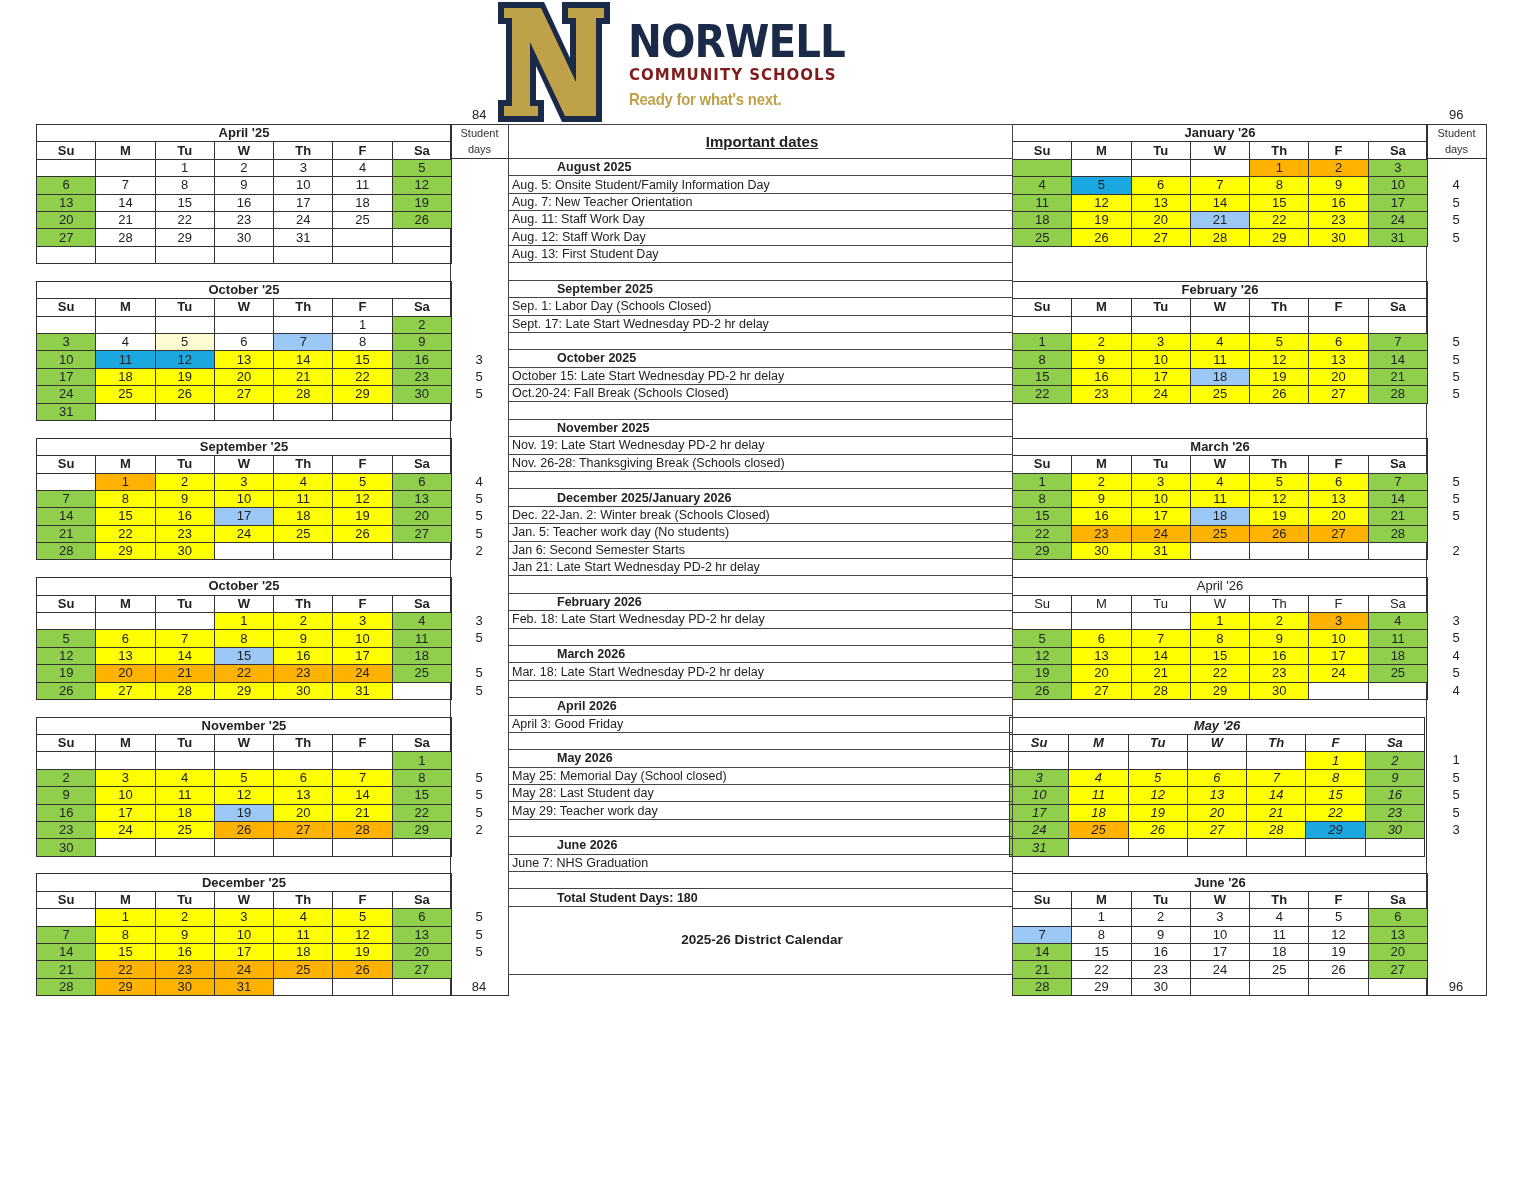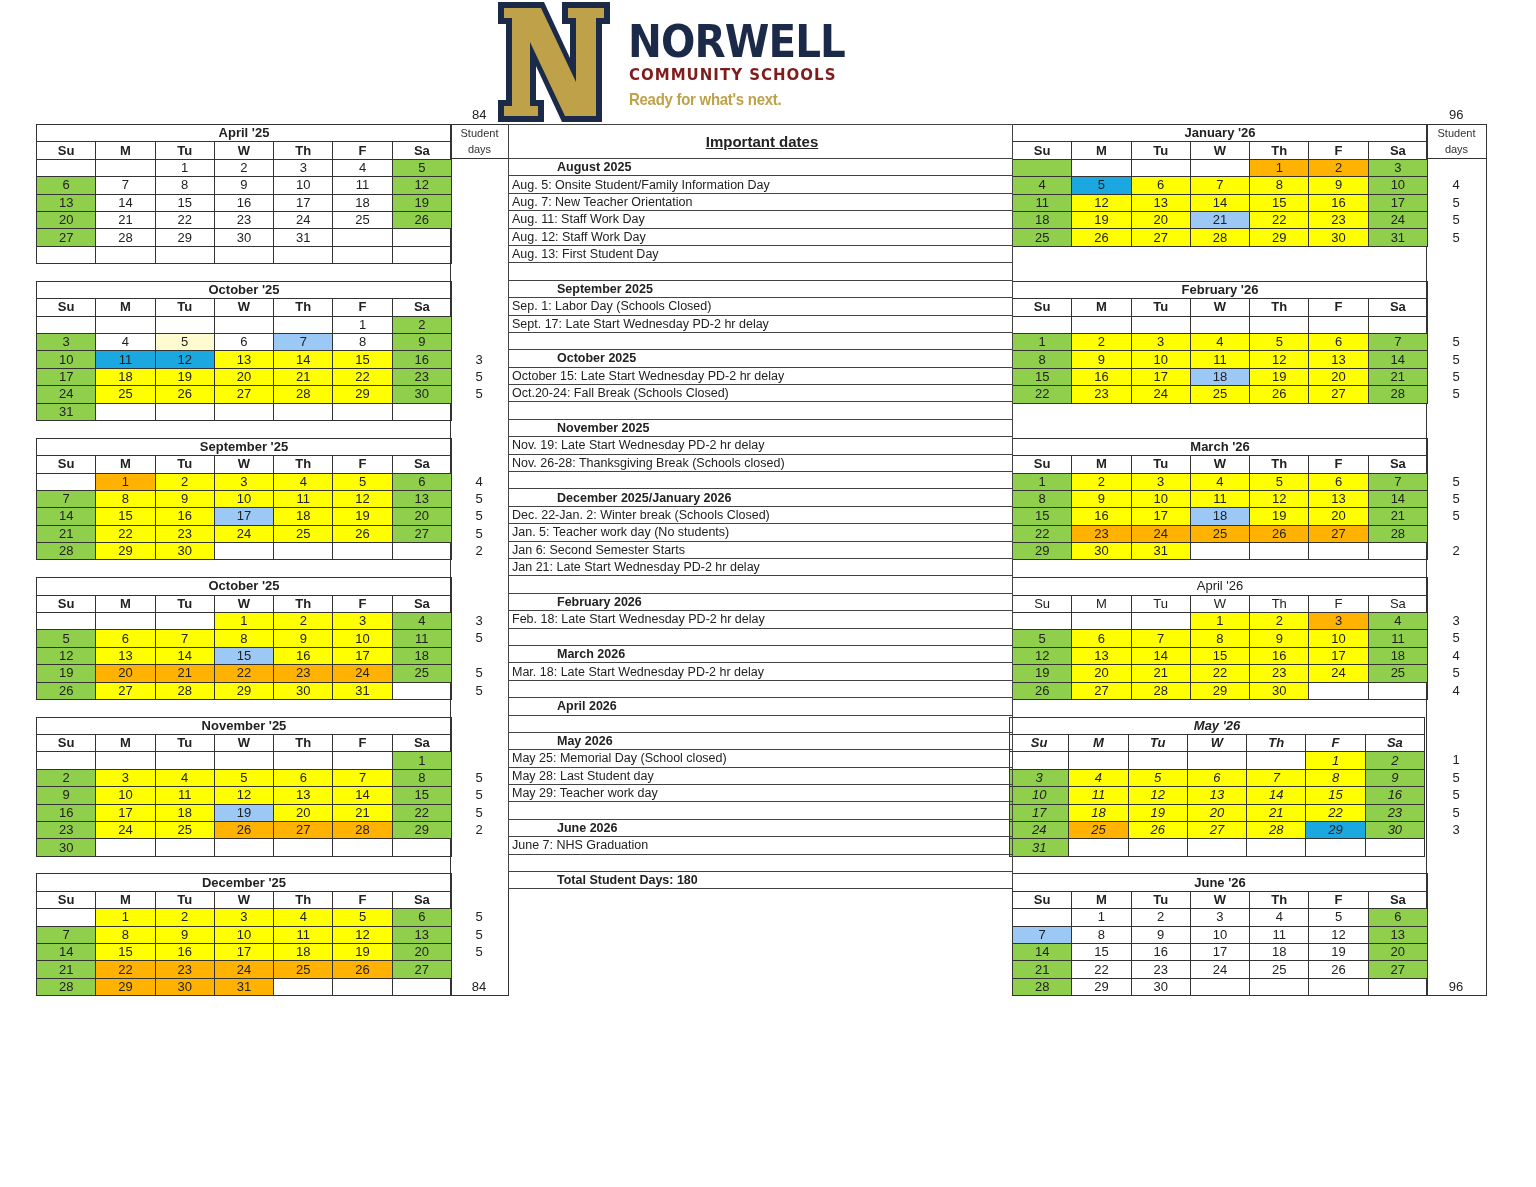--- a/index.html
+++ b/index.html
@@ -1101,20 +1101,23 @@
       <tr>
         <td>Mar. 18: Late Start Wednesday PD-2 hr delay</td>
       </tr>
       <tr>
         <td></td>
       </tr>
       <tr>
         <td class="head">April 2026</td>
       </tr>
       <tr>
+        <td>April 3: Good Friday</td>
+      </tr>
+      <tr>
         <td></td>
       </tr>
       <tr>
         <td class="head">May 2026</td>
       </tr>
       <tr>
         <td>May 25: Memorial Day (School closed)</td>
       </tr>
       <tr>
         <td>May 28: Last Student day</td>
@@ -1129,15 +1132,18 @@
         <td class="head">June 2026</td>
       </tr>
       <tr>
         <td>June 7: NHS Graduation</td>
       </tr>
       <tr>
         <td></td>
       </tr>
       <tr>
         <td class="head">Total Student Days: 180</td>
+      </tr>
+      <tr>
+        <td class="district">2025-26 District Calendar</td>
       </tr>
     </tbody>
 </table>
 
 </body></html>

